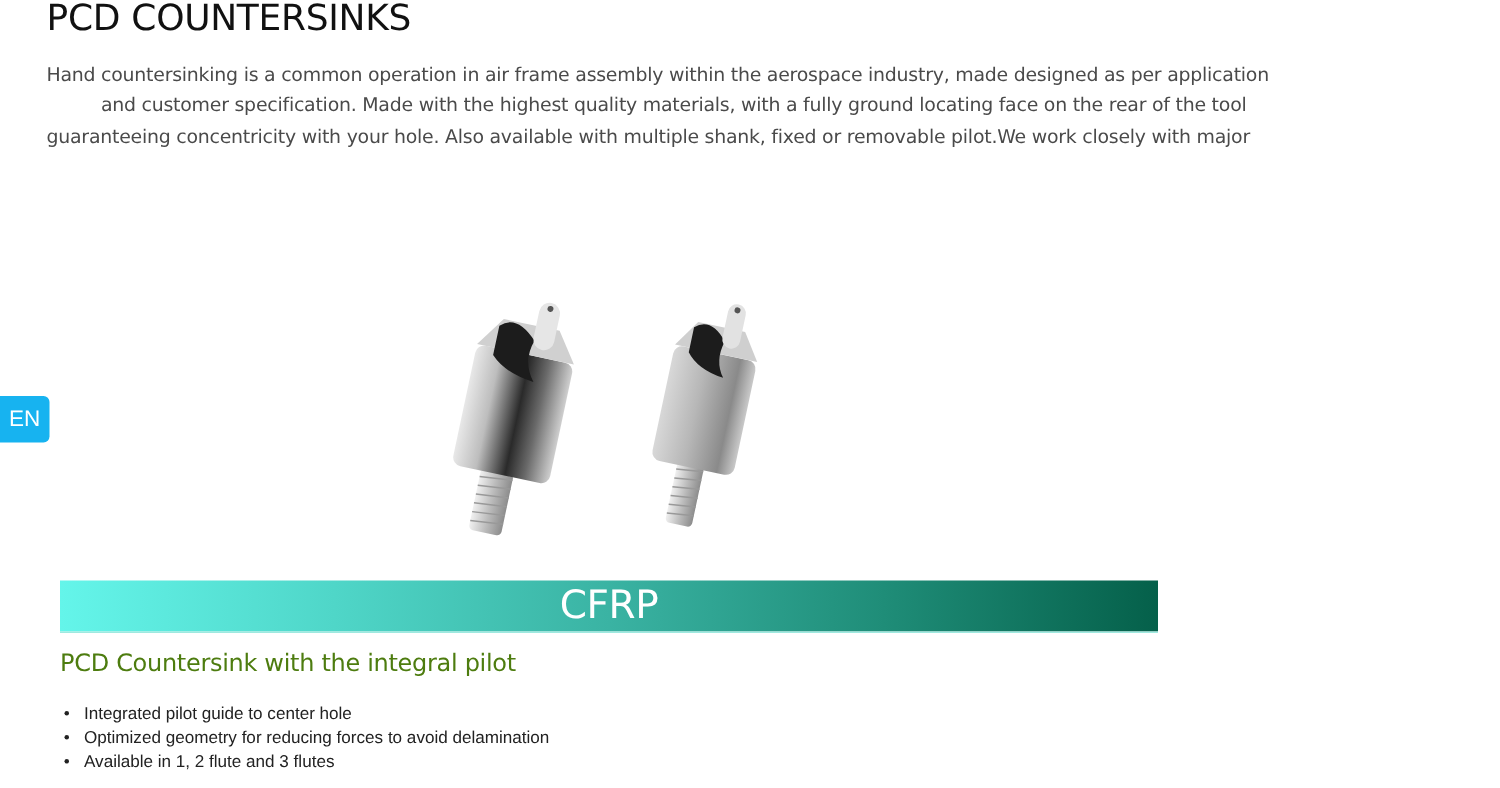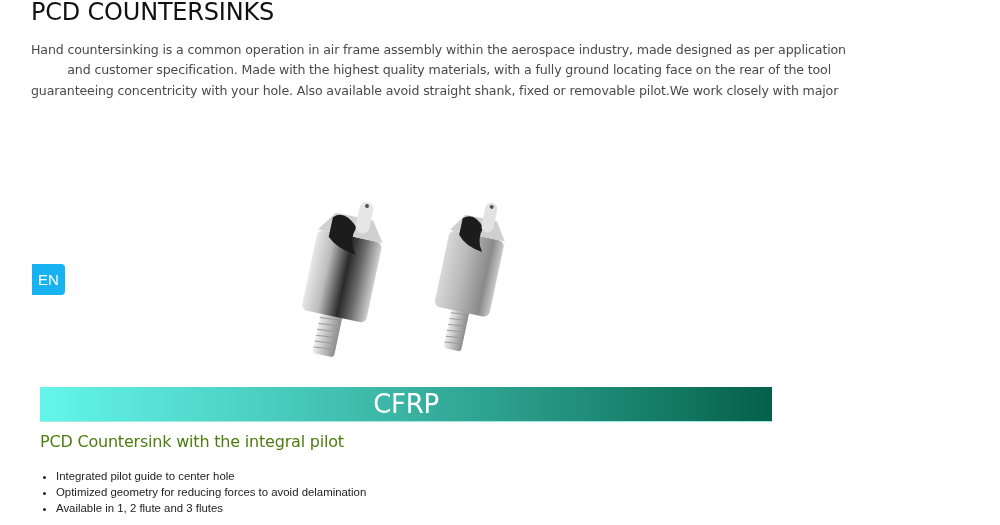--- a/index.html
+++ b/index.html
@@ -32,21 +32,20 @@
   .lang-btn {
     position: absolute; left: 0; top: 264px;
     width: 33px; height: 31px;
     background: #17b3f0;
     border-radius: 0 4px 4px 0;
     color: #fff;
     font-family: "Liberation Sans", sans-serif;
     font-size: 15px;
     display: flex; align-items: center; justify-content: center;
     cursor: pointer;
-    margin-left: 32px;
   }
   .product-image {
     position: absolute; left: 290px; top: 190px;
     width: 250px; height: 175px;
   }
   .banner {
     position: absolute; left: 40px; top: 387px;
     width: 732px; height: 34px;
     background: linear-gradient(to right, #64f5ea 0%, #4fd6c8 25%, #3ab3a3 50%, #1f8d78 75%, #05604a 100%);
     border-bottom: 1px solid #9fe9e0;
@@ -74,21 +73,21 @@
   .features li { padding-left: 0; }
 </style>
 </head>
 <body>
 
 <h1 class="page-title">PCD COUNTERSINKS</h1>
 
 <p class="intro">
   <span>Hand countersinking is a common operation in air frame assembly within the aerospace industry, made designed as per application</span>
   <span>and customer specification. Made with the highest quality materials, with a fully ground locating face on the rear of the tool</span>
-  <span>guaranteeing concentricity with your hole. Also available avoid straight shank, fixed or removable pilot.We work closely with major</span>
+  <span>guaranteeing concentricity with your hole. Also available with multiple shank, fixed or removable pilot.We work closely with major</span>
 </p>
 
 <div class="lang-btn">EN</div>
 
 <div class="product-image" title="Two PCD countersink tools with integral pilot and threaded shank">
   <svg width="250" height="175" viewBox="0 0 250 175" xmlns="http://www.w3.org/2000/svg">
     <defs>
       <linearGradient id="bodyA" x1="0" x2="1" y1="0" y2="0">
         <stop offset="0" stop-color="#e8e8e8"></stop>
         <stop offset="0.25" stop-color="#bdbdbd"></stop>

